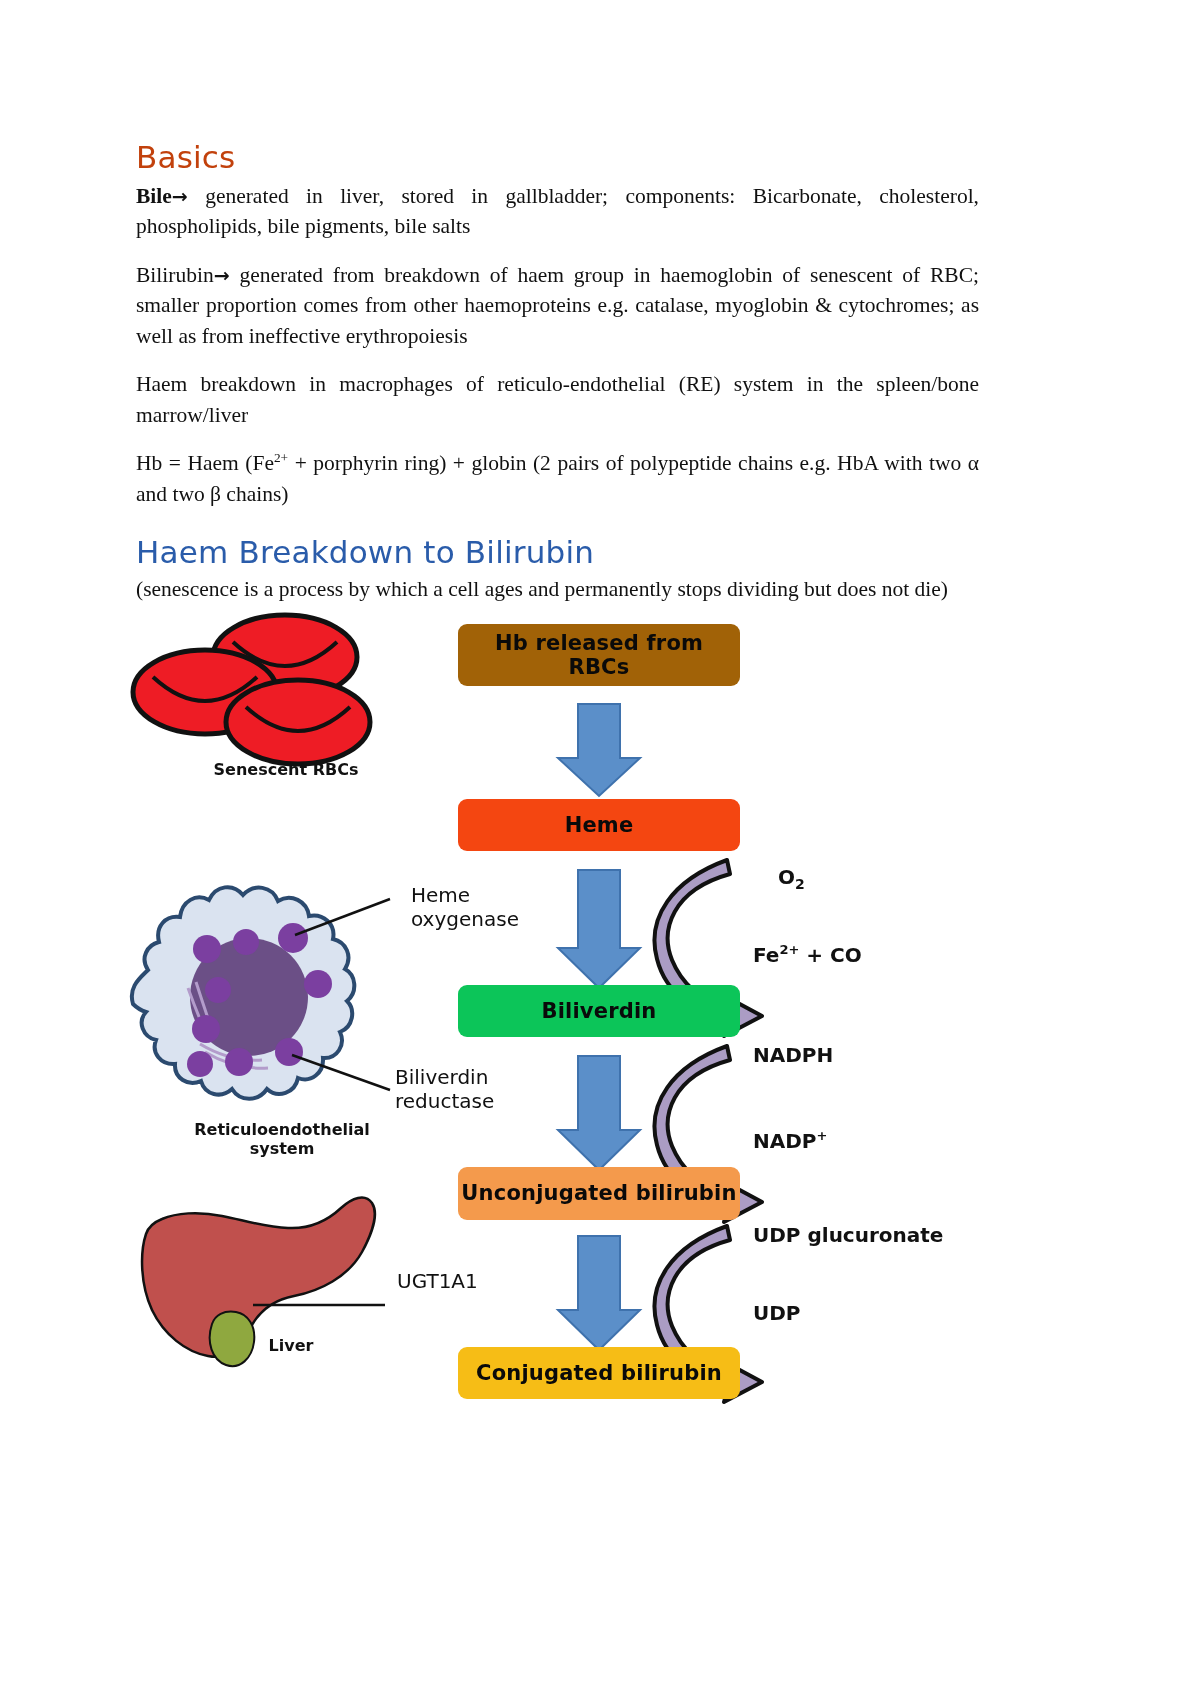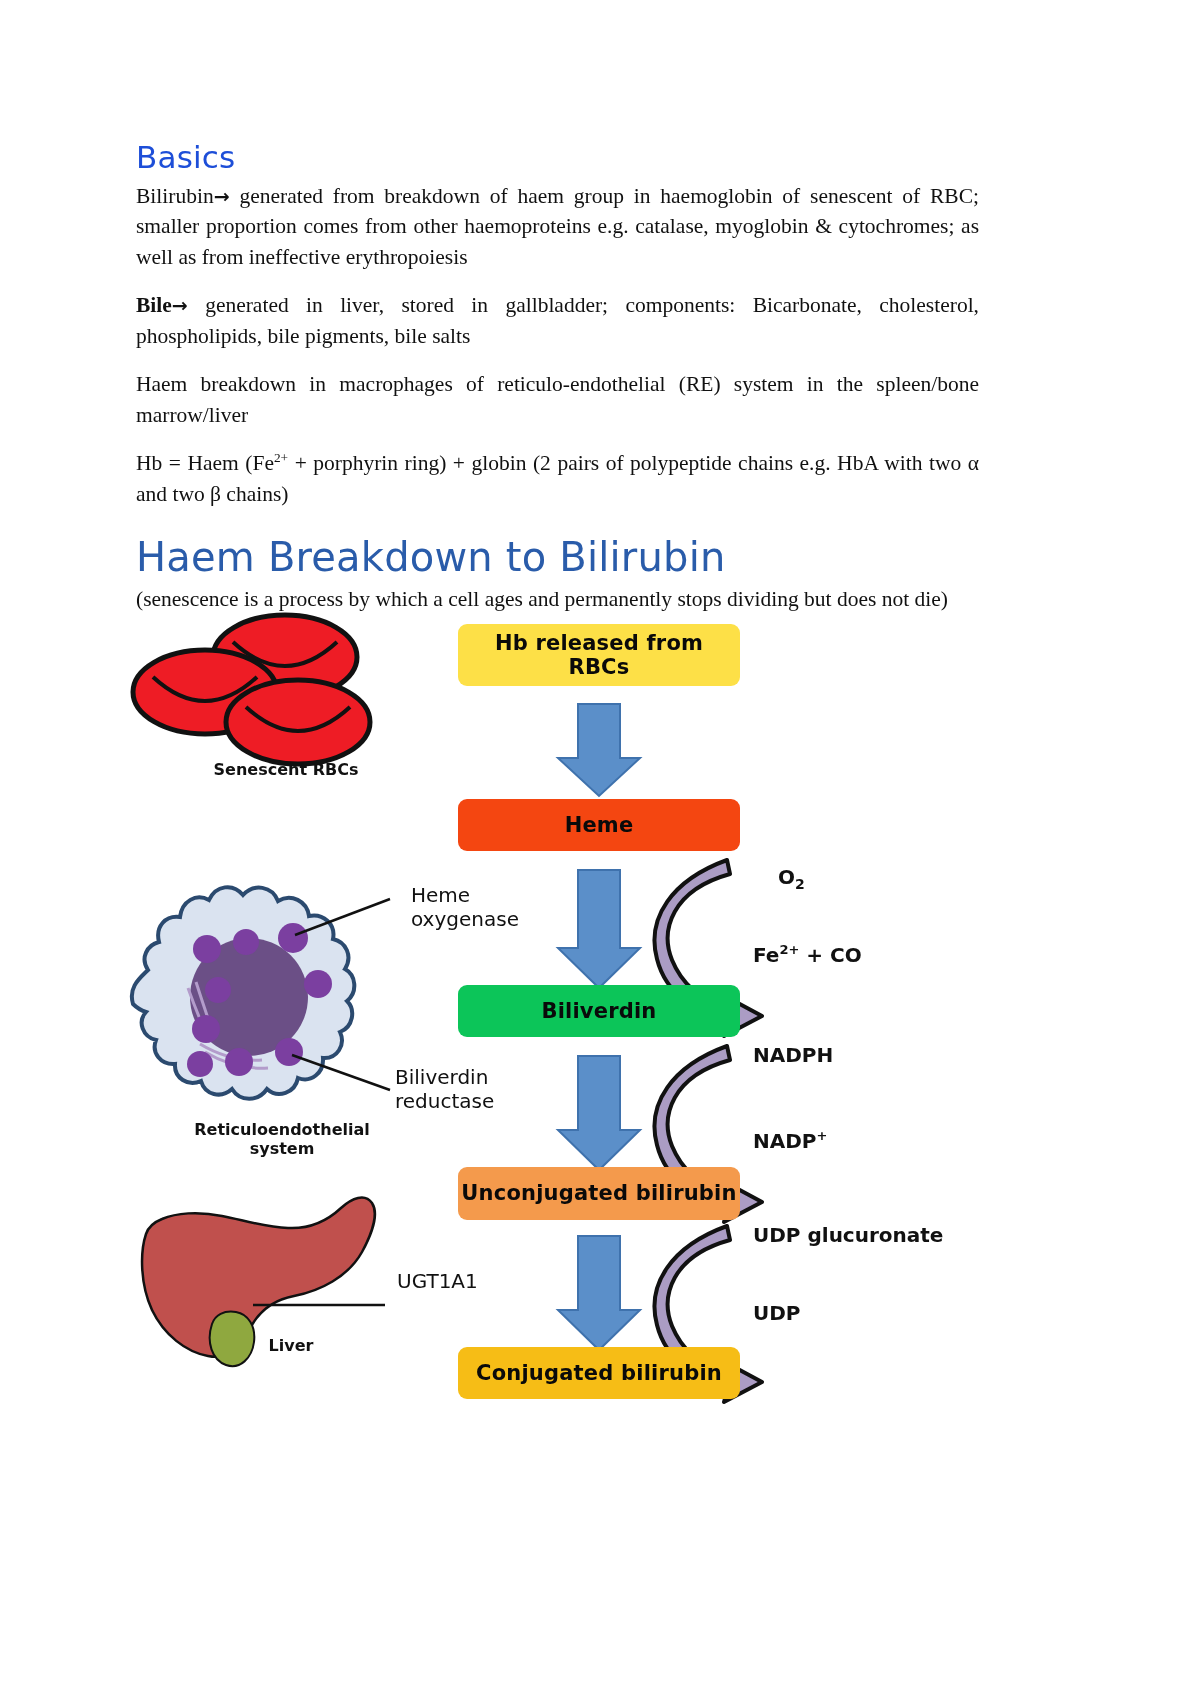--- a/index.html
+++ b/index.html
@@ -12,28 +12,28 @@
     overflow:hidden;
   }
   .page { position:relative; width:1200px; height:1698px; }
 
   .content { position:absolute; left:136px; top:140px; width:843px; }
 
   h1.heading {
     font-family:"DejaVu Sans", sans-serif;
     font-size:31px;
     font-weight:400;
-    color:#1d4ed8;
+    color:#c2410c;
     margin:0 0 6px 0;
     letter-spacing:0.2px;
     line-height:1.12;
   }
   h1.heading2 {
     font-family:"DejaVu Sans", sans-serif;
-    font-size:40px;
+    font-size:31px;
     font-weight:400;
     color:#2a5caa;
     margin:26px 0 4px 0;
     letter-spacing:0.2px;
     line-height:1.12;
   }
   p.para {
     font-family:"Liberation Serif", serif;
     font-size:21.5px;
     line-height:1.42;
@@ -87,23 +87,23 @@
 </style>
 </head>
 <body>
 
 <div class="page">
 
   <div class="content">
 
     <h1 class="heading">Basics</h1>
 
+    <p class="para"><b>Bile</b><span class="arrowglyph">→</span><span> generated in liver, stored in gallbladder; components: Bicarbonate, cholesterol, phospholipids, bile pigments, bile salts</span></p>
+
     <p class="para"><span>Bilirubin</span><span class="arrowglyph">→</span><span> generated from breakdown of haem group in haemoglobin of senescent of RBC; smaller proportion comes from other haemoproteins e.g. catalase, myoglobin &amp; cytochromes; as well as from ineffective erythropoiesis</span></p>
-
-    <p class="para"><b>Bile</b><span class="arrowglyph">→</span><span> generated in liver, stored in gallbladder; components: Bicarbonate, cholesterol, phospholipids, bile pigments, bile salts</span></p>
 
     <p class="para">Haem breakdown in macrophages of reticulo-endothelial (RE) system in the spleen/bone marrow/liver</p>
 
     <p class="para"><span>Hb = Haem (Fe</span><sup>2+</sup><span> + porphyrin ring) + globin (2 pairs of polypeptide chains e.g. HbA with two α and two β chains)</span></p>
 
     <h1 class="heading2">Haem Breakdown to Bilirubin</h1>
 
     <p class="para tight">(senescence is a process by which a cell ages and permanently stops dividing but does not die)</p>
 
   </div>
@@ -215,21 +215,21 @@
 
         <path d="M730,628
                  C672,644 660,684 672,714
                  C683,741 706,756 727,764
                  L723,749 L762,770 L724,790 L728,776
                  C699,769 666,749 657,713
                  C646,672 672,634 727,614 Z" fill="#ab9cc4" stroke="#111" stroke-width="4" stroke-linejoin="round"></path>
       </g>
     </svg>
 
-    <div class="dbox" style="left:458px; top:12px; width:282px; height:62px; background:#fde047;">
+    <div class="dbox" style="left:458px; top:12px; width:282px; height:62px; background:#a16207;">
       <span style="white-space:pre-line;">Hb released from
 RBCs</span>
     </div>
 
     <div class="dbox" style="left:458px; top:187px; width:282px; height:52px; background:#f44611;">
       <span>Heme</span>
     </div>
 
     <div class="dbox" style="left:458px; top:373px; width:282px; height:52px; background:#0cc559;">
       <span>Biliverdin</span>

